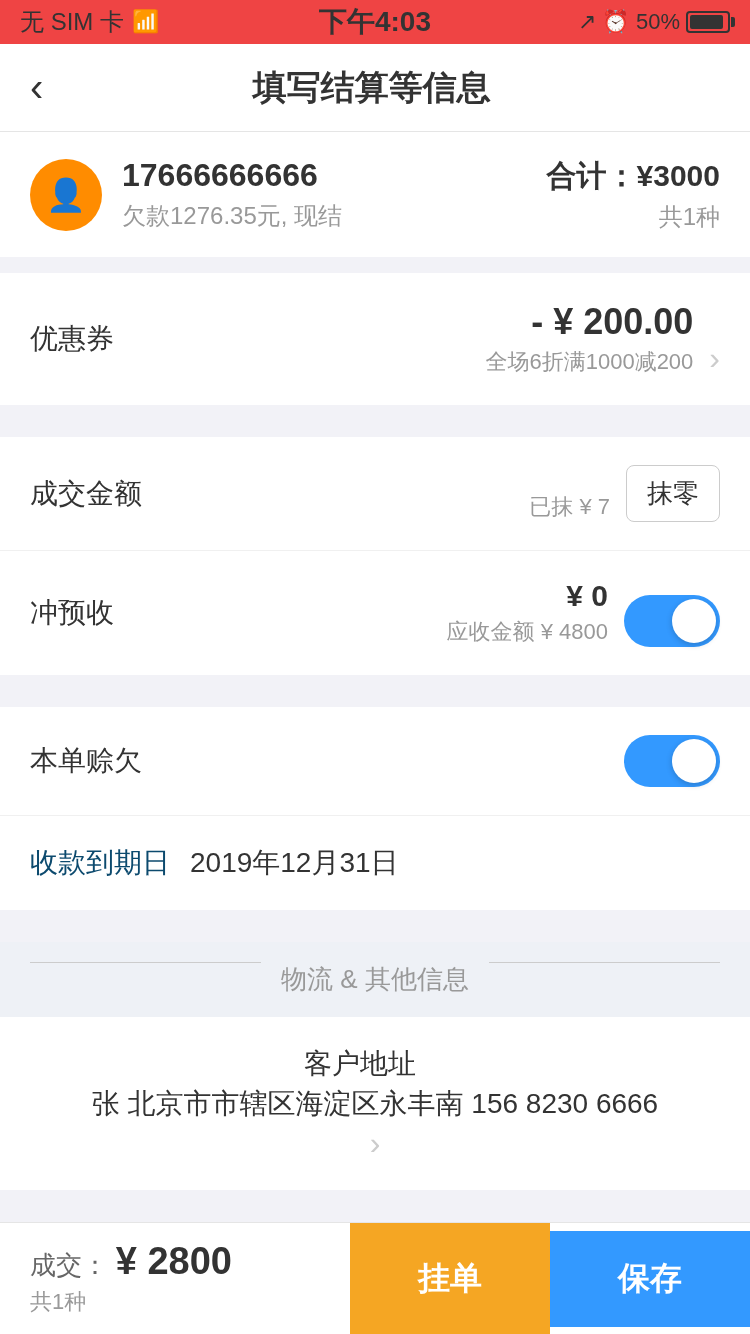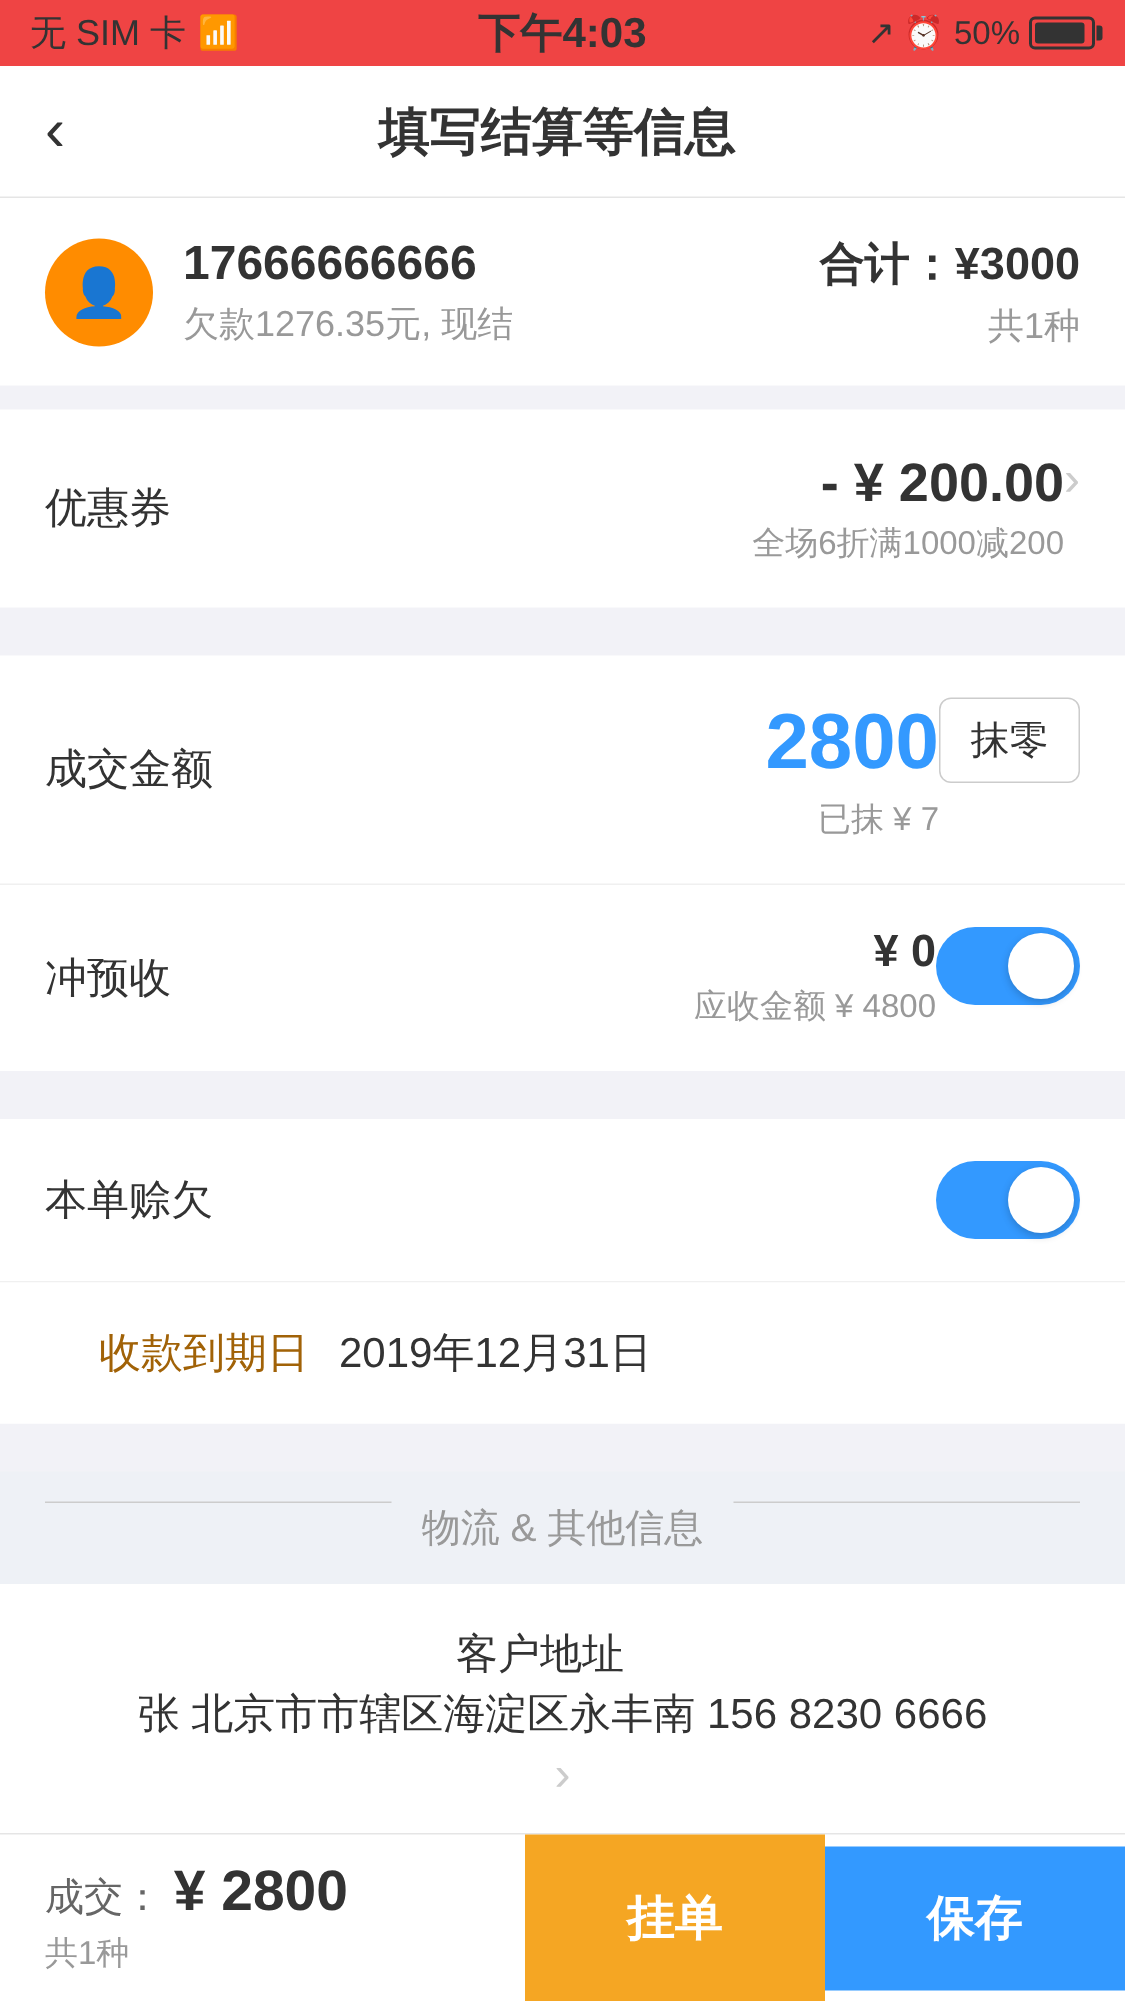--- a/index.html
+++ b/index.html
@@ -99,21 +99,21 @@
 
     .row {
       display: flex;
       align-items: center;
       justify-content: space-between;
       padding: 28px 30px;
       border-bottom: 1px solid #f0f0f0;
     }
     .row:last-child { border-bottom: none; }
     .row-label { font-size: 28px; color: #333; }
-    .row-right { display: flex; align-items: flex-start; text-align: right; }
+    .row-right { display: flex; align-items: flex-end; gap: 16px; text-align: right; }
 
     
     .coupon-amount {
       font-size: 36px;
       font-weight: 600;
       color: #333;
     }
     .coupon-desc {
       font-size: 22px;
       color: #999;
@@ -198,21 +198,21 @@
     }
 
     
     .due-row {
       display: flex;
       align-items: center;
       padding: 28px 30px;
       background: #fff;
       margin-bottom: 16px;
     }
-    .due-label { font-size: 28px; color: #a16207; margin-right: 20px; margin-left: 36px; }
+    .due-label { font-size: 28px; color: #0c4a6e; margin-right: 20px; }
     .due-value { font-size: 28px; color: #333; }
 
     
     .address-row {
       display: flex;
       align-items: center;
       padding: 28px 30px;
       background: #fff;
       flex-direction: column;
     }
@@ -319,21 +319,20 @@
     </div>
   </div>
 
   <div class="divider-section"></div>
 
   <div class="section">
     <div class="row">
       <span class="row-label">成交金额</span>
       <div class="row-right">
         <div>
-          <div class="deal-value">2800</div>
           <div class="deal-sub">已抹  ¥ 7</div>
         </div>
         <button class="round-btn">抹零</button>
       </div>
     </div>
 
     <div class="row">
       <span class="row-label">冲预收</span>
       <div class="row-right">
         <div class="prepay-block">

